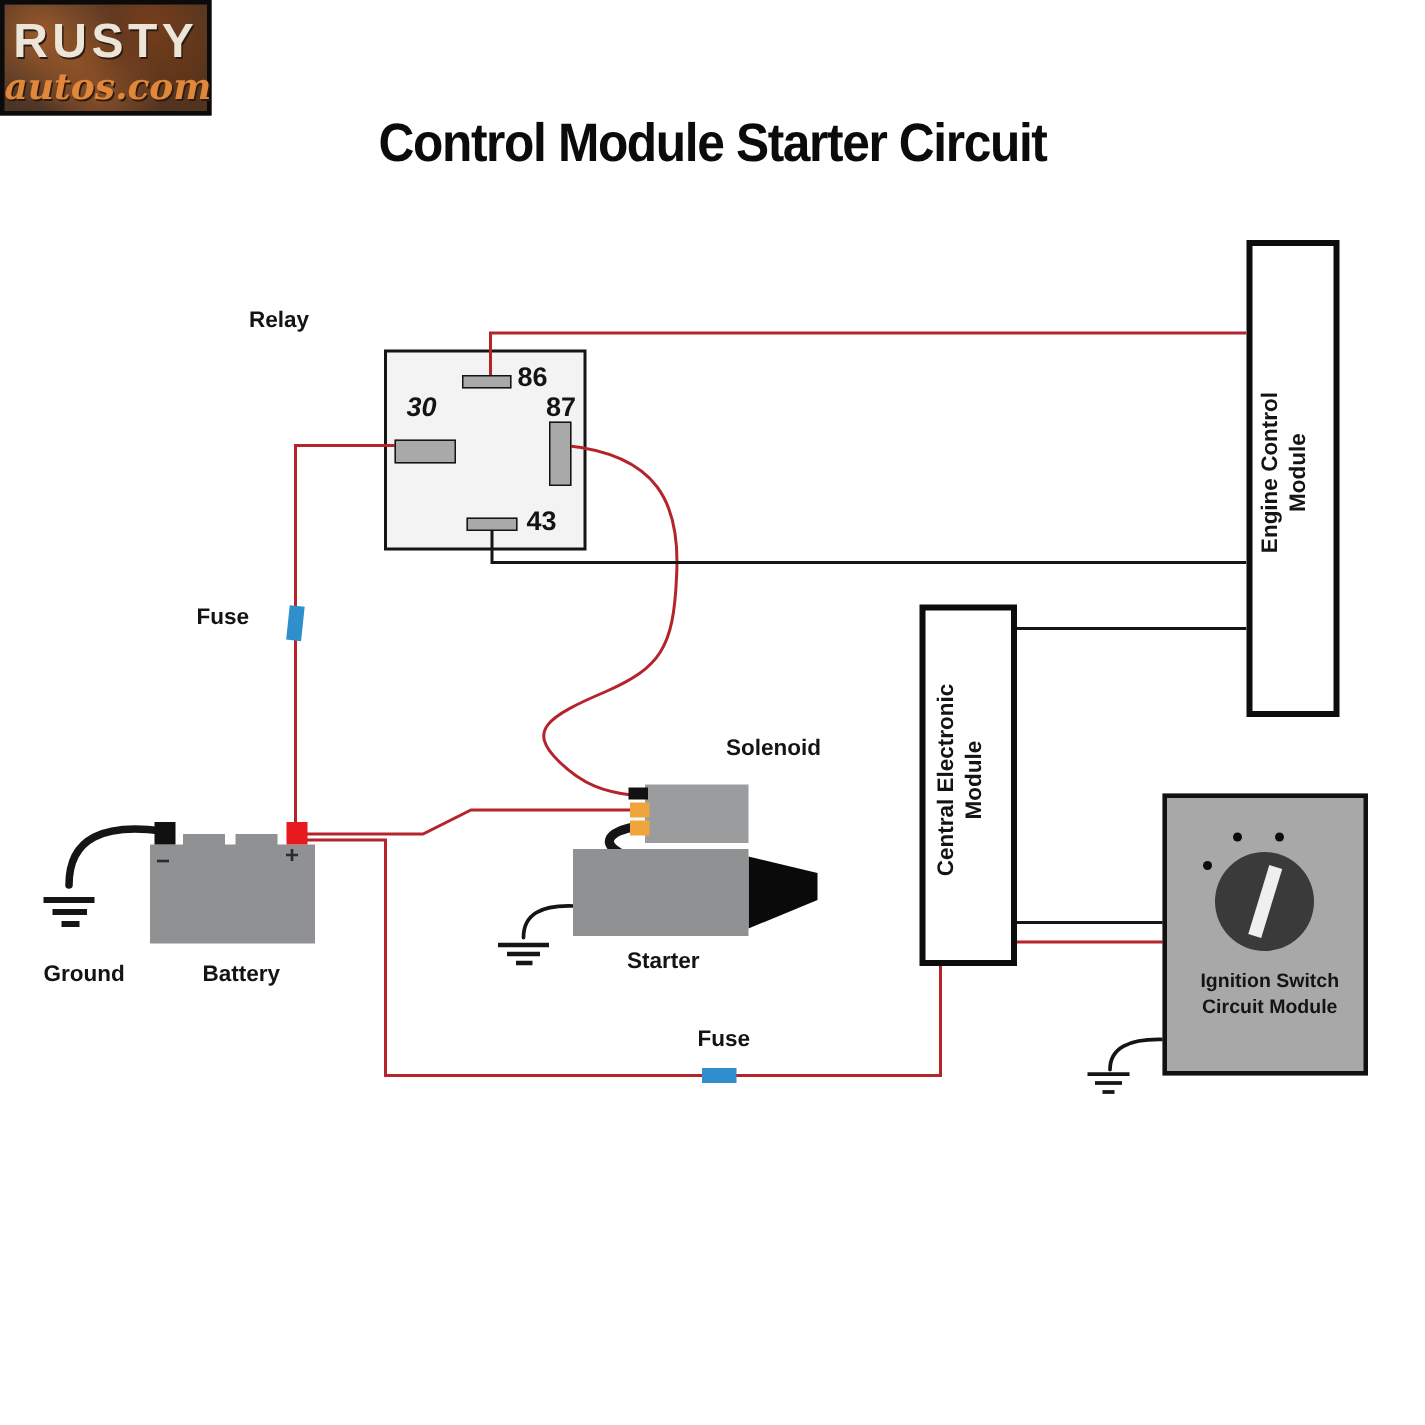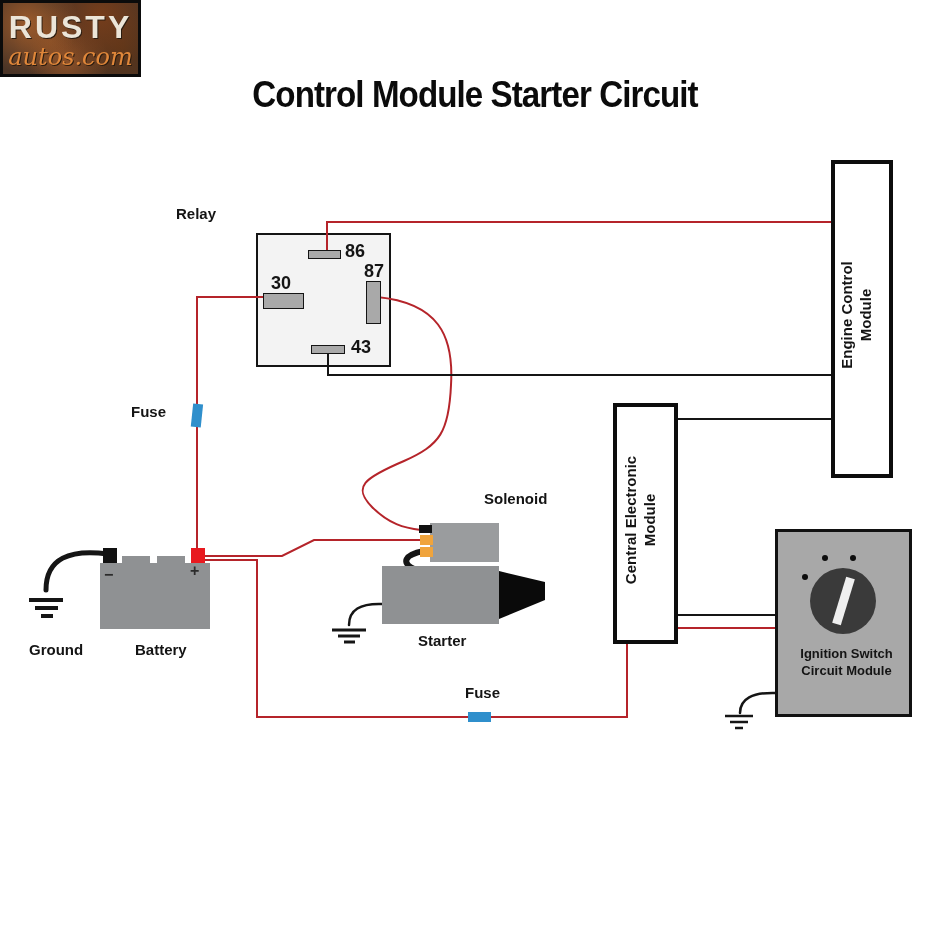--- a/index.html
+++ b/index.html
@@ -56,39 +56,39 @@
         background-image:
           radial-gradient(circle at 18% 28%, rgba(168,96,44,.85), transparent 42%),
           radial-gradient(circle at 72% 18%, rgba(122,62,26,.9), transparent 50%),
           radial-gradient(circle at 48% 82%, rgba(158,88,40,.75), transparent 45%),
           radial-gradient(circle at 88% 62%, rgba(92,52,22,.85), transparent 40%),
           radial-gradient(circle at 35% 55%, rgba(140,78,34,.6), transparent 38%);
         z-index:3;text-align:center;}
   #logo-line1{display:block;margin-top:6px;font-size:32px;font-weight:800;letter-spacing:3px;
               color:#ece5d8;text-shadow:1px 1px 0 #2a1c10;}
   #logo-line2{display:block;margin-top:-3px;font-family:"DejaVu Serif",serif;font-style:italic;
-              font-weight:normal;font-size:24px;color:var(--logo-orange);
+              font-weight:bold;font-size:24px;color:var(--logo-orange);
               text-shadow:1px 1px 0 #2a1c10;}
 </style>
 </head>
 <body>
 
 <div id="canvas">
 
   <div id="title" class="abs">Control Module Starter Circuit</div>
 
-  <div class="abs lbl" style="left:176px;top:205px;">Relay</div>
+  <div class="abs lbl" style="left:166px;top:205px;">Relay</div>
   <div id="relay-box" class="abs"></div>
   <div class="abs pin" style="left:308px;top:250px;width:31px;height:7px;"></div>
   <div class="abs pin" style="left:366px;top:281px;width:13px;height:41px;"></div>
   <div class="abs pin" style="left:263px;top:293px;width:39px;height:14px;"></div>
   <div class="abs pin" style="left:311px;top:345px;width:32px;height:7px;"></div>
   <div class="abs pinlbl" style="left:345px;top:241px;">86</div>
   <div class="abs pinlbl" style="left:364px;top:261px;">87</div>
-  <div class="abs pinlbl" style="left:271px;top:273px;">30</div>
+  <div class="abs pinlbl" style="left:271px;top:261px;font-style:italic;">30</div>
   <div class="abs pinlbl" style="left:351px;top:337px;">43</div>
 
   <svg id="wires" class="abs" width="950" height="950" viewBox="0 0 950 950">
 
     <path class="wire-red" d="M197,551 L197,297 L284,297"></path>
     <path class="wire-red" d="M327,252 L327,222 L831,222"></path>
     <path class="wire-red" d="M377,297 C438,303 454,335 451,385 C449,432 440,445 404,461 C364,478 352,487 372,507 C389,524 404,528 421,530"></path>
     <path class="wire-red" d="M201,556 L282,556 L314,540 L430,540"></path>
     <path class="wire-red" d="M199,560 L257,560 L257,717 L627,717 L627,638"></path>
     <path class="wire-red" d="M668,628 L777,628"></path>

